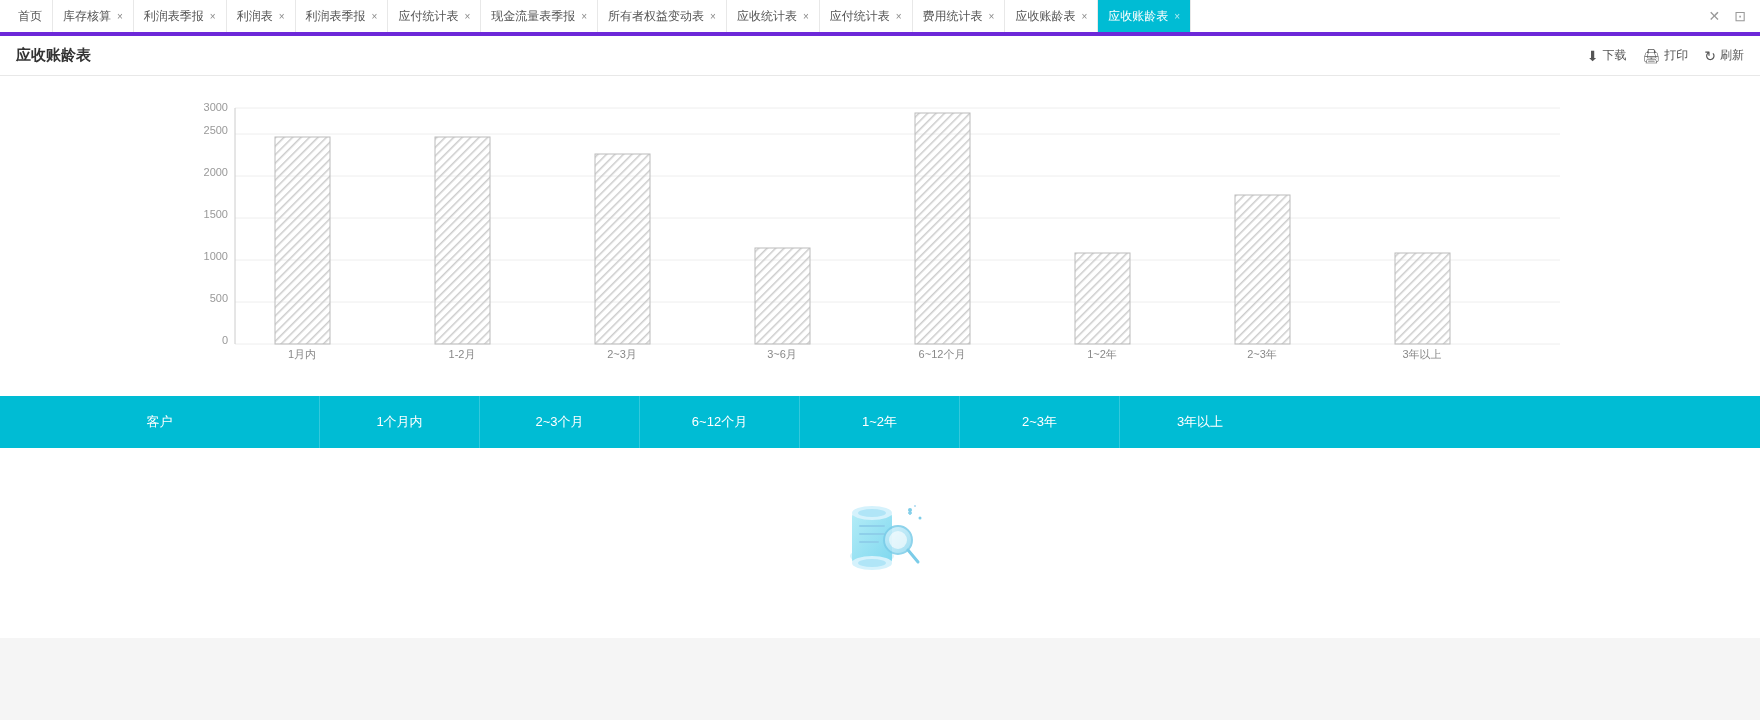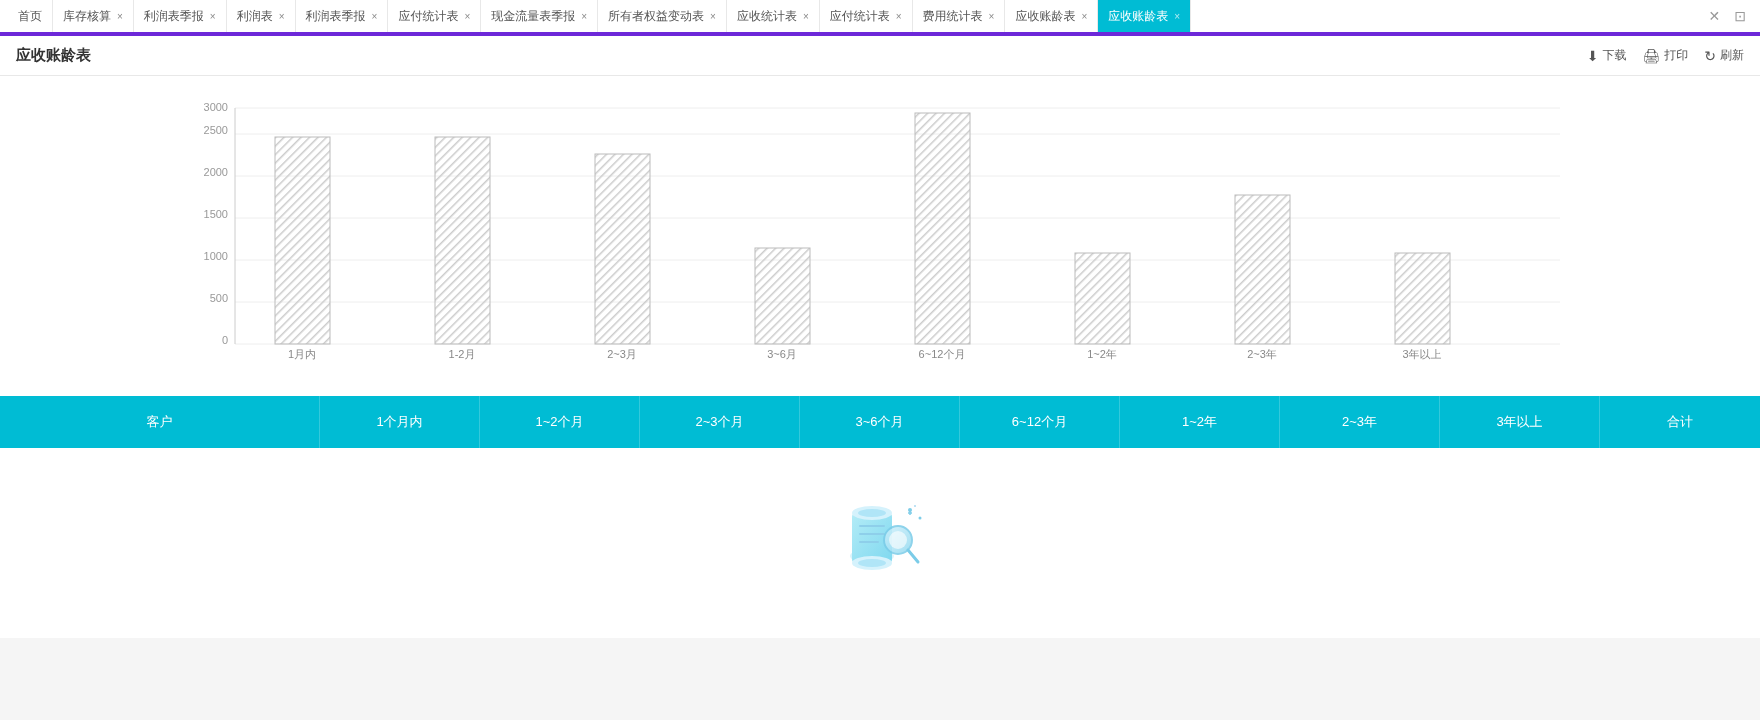--- a/index.html
+++ b/index.html
@@ -275,42 +275,33 @@
   </div>
 
   <div class="table-header">
     <div class="table-header-cell">
       <span>客户</span>
     </div>
     <div class="table-header-cell">
       <span>1个月内</span>
     </div>
     <div class="table-header-cell">
-      <span>1~2个月</span>
-    </div>
-    <div class="table-header-cell">
       <span>2~3个月</span>
     </div>
     <div class="table-header-cell">
-      <span>3~6个月</span>
-    </div>
-    <div class="table-header-cell">
       <span>6~12个月</span>
     </div>
     <div class="table-header-cell">
       <span>1~2年</span>
     </div>
     <div class="table-header-cell">
       <span>2~3年</span>
     </div>
     <div class="table-header-cell">
       <span>3年以上</span>
-    </div>
-    <div class="table-header-cell">
-      <span>合计</span>
     </div>
   </div>
 
   <div class="empty-state">
     <svg class="empty-icon" viewBox="0 0 100 90">
 
       <defs>
         <linearGradient id="docGrad" x1="0%" y1="0%" x2="100%" y2="100%">
           <stop offset="0%" style="stop-color:#b3ecf7"></stop>
           <stop offset="100%" style="stop-color:#7fd8ef"></stop>

